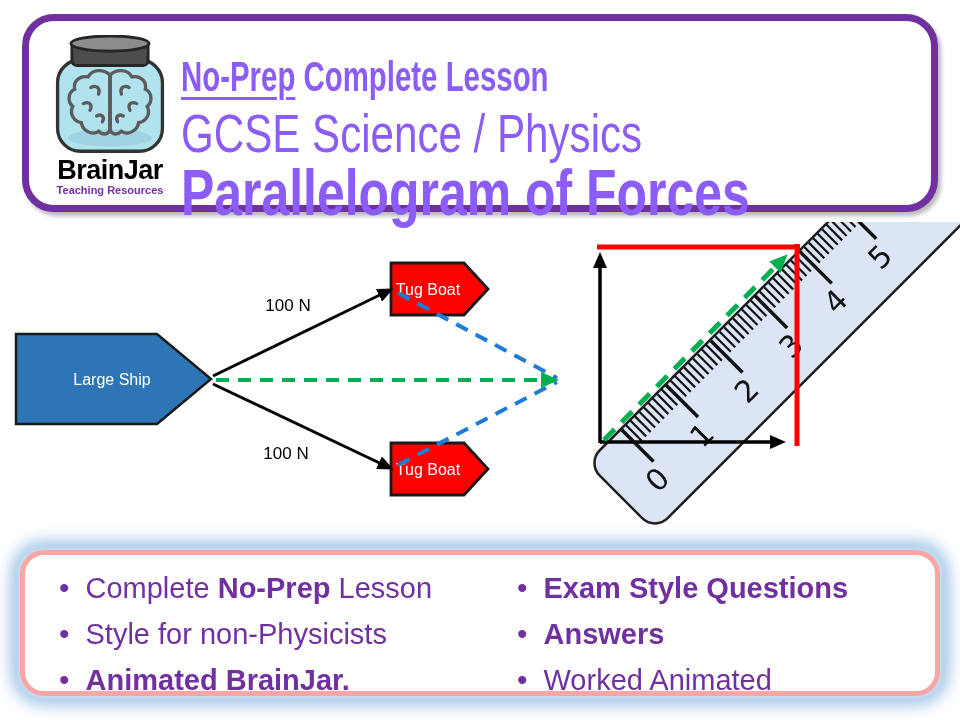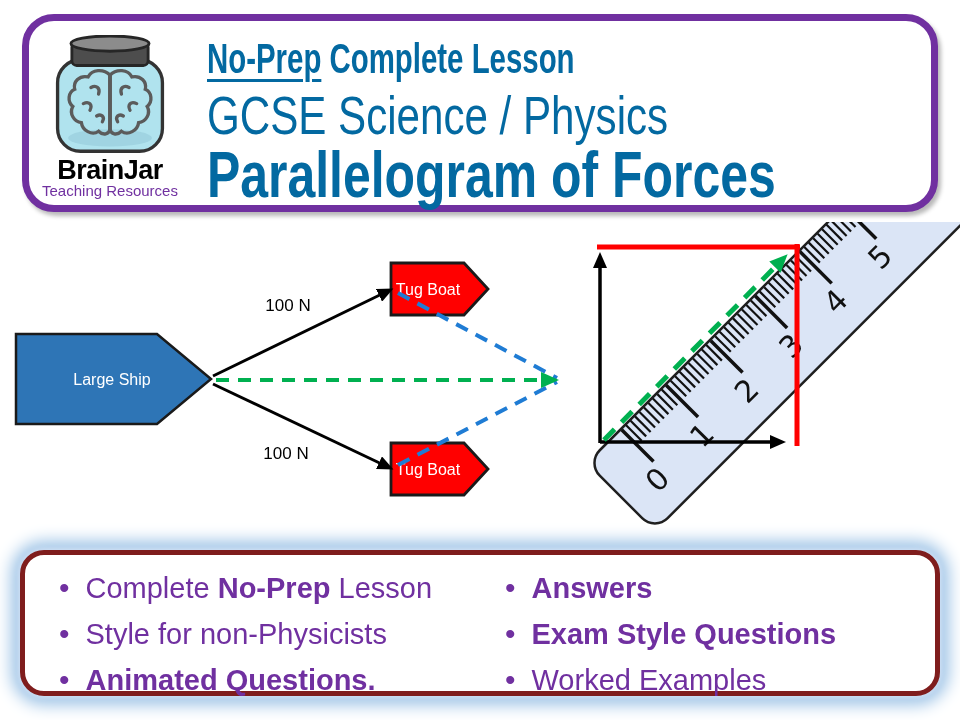--- a/index.html
+++ b/index.html
@@ -6,38 +6,38 @@
   .slide{position:relative;width:960px;height:720px;background:#ffffff;overflow:hidden;
          font-family:"Liberation Sans", sans-serif;}
 
   
   .header-box{position:absolute;left:22px;top:14px;width:916px;height:198px;
     background:#ffffff;border:7px solid #7030A0;border-radius:32px;box-sizing:border-box;
     box-shadow:3px 4px 4px rgba(0,0,0,.28);display:flex;align-items:flex-start;}
   .logo-block{width:142px;margin-left:10px;margin-top:14px;text-align:center;flex:none;}
   .logo-block svg{display:block;margin:0 auto;}
   .logo-name{font-size:27px;font-weight:bold;color:#000000;letter-spacing:-0.5px;line-height:26px;}
-  .logo-sub{font-size:15px;font-weight:normal;color:#7030A0;line-height:15px;}
-  .titles{margin-left:26px;padding-top:10px;color:#0369a1;white-space:nowrap;}
+  .logo-sub{font-size:11px;font-weight:bold;color:#7030A0;line-height:15px;}
+  .titles{margin-left:0;padding-top:28px;color:#8b5cf6;white-space:nowrap;}
   .t1{font-size:42px;font-weight:bold;line-height:56px;}
   .t2{font-size:54px;font-weight:normal;line-height:56px;}
   .t3{font-size:64px;font-weight:bold;line-height:64px;}
   .scale{display:inline-block;transform-origin:left center;}
   .sx70{transform:scaleX(.70);} .sx78{transform:scaleX(.78);}
   .u{text-decoration:underline;text-decoration-thickness:3px;text-underline-offset:6px;}
   .b{font-weight:bold;}
 
   
   .diagram{position:absolute;left:0;top:222px;}
 
   
   .panel{position:absolute;left:20px;top:550px;width:920px;height:146px;box-sizing:border-box;
-    background:#ffffff;border:5px solid #7f1d1d;border-radius:24px;
+    background:#ffffff;border:5px solid #fca5a5;border-radius:24px;
     box-shadow:0 0 4px 2px #cfe0f4, 0 0 16px 9px #9DC3E6;
-    display:flex;color:#7030A0;}
+    display:flex;color:#7030A0;gap:12px;}
   .panel ul{list-style:none;margin:10px 0 0 0;padding:0;font-size:29px;line-height:45px;white-space:nowrap;}
   .panel ul.col-left{margin-left:34px;width:432px;}
   .panel ul.col-right{margin-left:14px;}
   .panel li::before{content:"\2022";color:#7030A0;font-size:30px;margin-right:16px;}
 </style>
 </head>
 <body>
 
 <div class="slide">
 
@@ -198,22 +198,22 @@
     <line x1="600" y1="443" x2="600" y2="258" stroke="#000000" stroke-width="3.5" marker-end="url(#mBlack)"></line>
     <line x1="600" y1="442" x2="780" y2="442" stroke="#000000" stroke-width="3.5" marker-end="url(#mBlack)"></line>
 
     <line x1="604" y1="440" x2="782" y2="260" stroke-width="5" stroke-dasharray="15 10" marker-end="url(#mGreen)" stroke="#00B050"></line>
   </svg>
 
   <div class="panel">
     <ul class="col-left">
       <li><span>Complete </span><span class="b">No-Prep</span><span> Lesson</span></li>
       <li><span>Style for non-Physicists</span></li>
-      <li><span class="b">Animated Questions.</span></li>
+      <li><span class="b">Animated BrainJar.</span></li>
     </ul>
     <ul class="col-right">
+      <li><span class="b">Exam Style Questions</span></li>
       <li><span class="b">Answers</span></li>
-      <li><span class="b">Exam Style Questions</span></li>
-      <li><span>Worked Examples</span></li>
+      <li><span>Worked Animated</span></li>
     </ul>
   </div>
 
 </div>
 
 </body></html>

